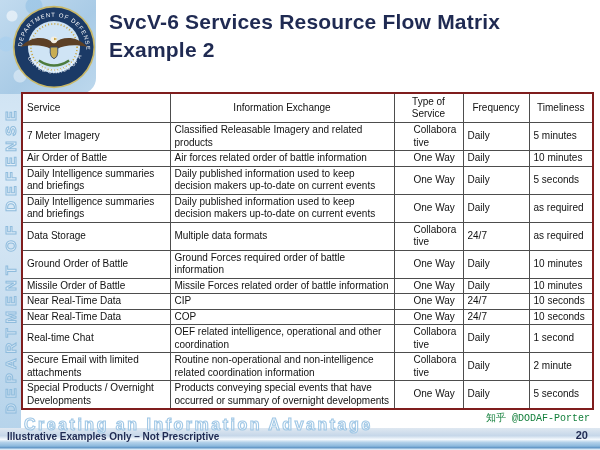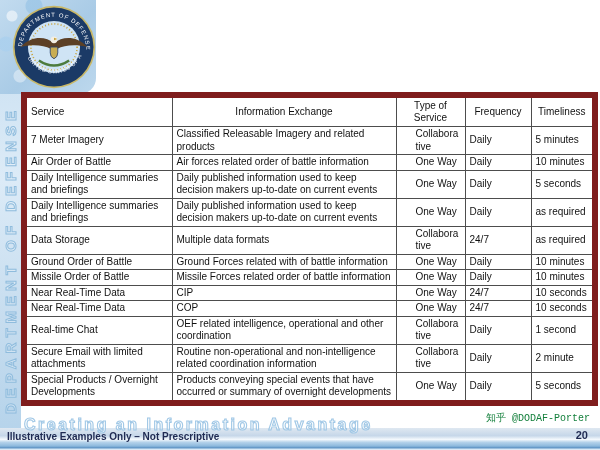--- a/index.html
+++ b/index.html
@@ -26,21 +26,21 @@
       linear-gradient(135deg,#c2dbef 0%,#a9cbe6 55%,#bdd8ed 100%);}
 
   .seal{position:absolute;left:12px;top:5px;width:84px;height:84px;z-index:3;}
 
   .title{position:absolute;left:109px;top:8px;right:4px;z-index:3;
     color:#1f2a52;font-weight:bold;font-size:21px;line-height:28px;letter-spacing:0.2px;}
 
   
   .table-wrap{position:absolute;left:21px;top:92px;z-index:4;}
   table.matrix{border-collapse:collapse;table-layout:fixed;width:571px;
-    font-size:10px;line-height:12.5px;color:#111;border:6px solid #7f1d1d;}
+    font-size:10px;line-height:12.5px;color:#111;border:2px solid #7f1d1d;}
   .matrix th,.matrix td{border:1px solid #4d4d4d;padding:1px 4px;vertical-align:middle;background:#fff;
     overflow:hidden;word-wrap:break-word;}
   .matrix th{font-weight:normal;text-align:center;height:26px;}
   .matrix th.h-service{text-align:left;}
   .matrix td.c-type{padding-left:19px;}
   .matrix td.c-freq,.matrix td.c-time{text-align:left;}
 
   
   .bottom-bar{position:absolute;left:0;top:428px;width:600px;height:22px;z-index:1;
     background:linear-gradient(180deg,#dfe8f1 0%,#c6d7e9 35%,#f4f9fd 52%,#b4d2ea 65%,#8db9dd 82%,#5f94c4 90%,#cfe3f3 96%,#e7f1f9 100%);}
@@ -82,20 +82,24 @@
     <text font-size="6.4" fill="#ffffff" letter-spacing="0.8" font-family="Liberation Sans, sans-serif">
       <textPath href="#arcBot" startOffset="4%">UNITED STATES OF AMERICA</textPath>
     </text>
     <path d="M10,50 C25,35 40,38 50,45 C60,38 75,35 90,50 C75,46 62,48 54,52 L50,56 L46,52 C38,48 25,46 10,50 Z" fill="#5c4026"></path>
     <circle cx="50" cy="41.5" r="4" fill="#f3efe4"></circle>
     <path d="M50,39 l4,1.5 l-4,1.5 Z" fill="#c8a43e"></path>
     <path d="M45.5,50 h9 v7 q0,5 -4.5,7 q-4.5,-2 -4.5,-7 Z" fill="#c9ad52" stroke="#27406e" stroke-width="1"></path>
     <path d="M32,66 Q50,78 68,66" stroke="#4d7b3c" stroke-width="3" fill="none"></path>
   </svg>
 
+  <div class="title">
+    <div>SvcV-6 Services Resource Flow Matrix</div>
+    <div>Example 2</div>
+  </div>
 
   <div class="bottom-bar"></div>
   <div class="banner-watermark">Creating an Information Advantage</div>
 
   <div class="table-wrap">
     <table class="matrix">
       <colgroup>
         <col style="width:148px">
           <col style="width:224px">
           <col style="width:69px">
@@ -142,21 +146,21 @@
           </tr>
           <tr>
             <td class="c-svc">Data Storage</td>
             <td class="c-ie">Multiple data formats</td>
             <td class="c-type">Collaborative</td>
             <td class="c-freq">24/7</td>
             <td class="c-time">as required</td>
           </tr>
           <tr>
             <td class="c-svc">Ground Order of Battle</td>
-            <td class="c-ie">Ground Forces related with of battle information</td>
+            <td class="c-ie">Ground Forces required order of battle information</td>
             <td class="c-type">One Way</td>
             <td class="c-freq">Daily</td>
             <td class="c-time">10 minutes</td>
           </tr>
           <tr>
             <td class="c-svc">Missile Order of Battle</td>
             <td class="c-ie">Missile Forces related order of battle information</td>
             <td class="c-type">One Way</td>
             <td class="c-freq">Daily</td>
             <td class="c-time">10 minutes</td>

